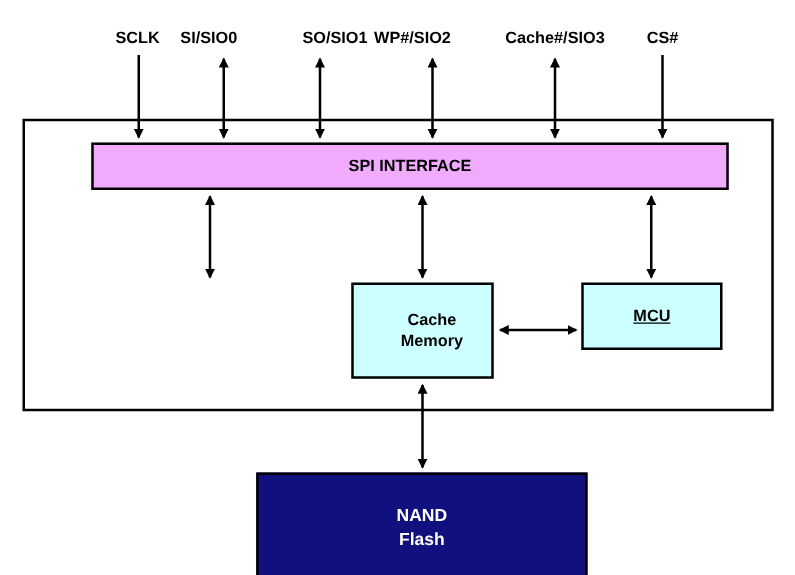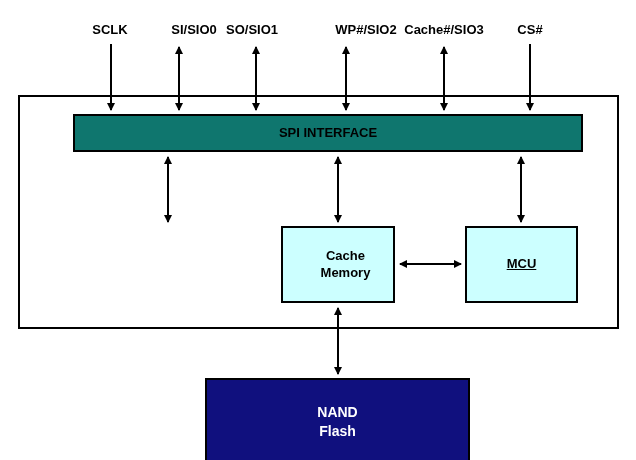--- a/index.html
+++ b/index.html
@@ -45,45 +45,45 @@
     top: 79px;
     width: 601px;
     height: 234px;
     box-sizing: border-box;
     border: 2px solid #000000;
     background: transparent;
   }
   .spi   { left: 73px;  top: 98px;  width: 510px; height: 38px; }
   .ecc   { left: 65px;  top: 210px; width: 172px; height: 77px; }
   .cache { left: 281px; top: 210px; width: 114px; height: 77px; }
-  .mcu   { left: 465px; top: 210px; width: 113px; height: 77px; text-decoration: underline; }
+  .mcu   { left: 465px; top: 210px; width: 113px; height: 54px; text-decoration: underline; }
   .nand  { left: 205px; top: 362px; width: 265px; height: 87px; font-size: 14px; }
   svg.arrows {
     position: absolute;
     left: 0; top: 0;
     width: 636px;
     height: 460px;
     pointer-events: none;
   }
 </style>
 </head>
 <body>
 
 <div class="canvas">
 
   <div class="signal-label" style="left:110px">SCLK</div>
-  <div class="signal-label" style="left:194px">SI/SIO0</div>
-  <div class="signal-label" style="left:252px">SO/SIO1</div>
-  <div class="signal-label" style="left:366px">WP#/SIO2</div>
+  <div class="signal-label" style="left:167px">SI/SIO0</div>
+  <div class="signal-label" style="left:268px">SO/SIO1</div>
+  <div class="signal-label" style="left:330px">WP#/SIO2</div>
   <div class="signal-label" style="left:444px">Cache#/SIO3</div>
   <div class="signal-label" style="left:530px">CS#</div>
 
   <div class="outer-box"></div>
 
-  <div class="block spi" style="background: #0f766e;">SPI INTERFACE</div>
+  <div class="block spi" style="background: #f0abfc;">SPI INTERFACE</div>
 
 
   <div class="block cache" style="background: rgb(204, 255, 255); padding-left: 15px;">Cache
 Memory</div>
 
   <div class="block mcu" style="background: rgb(204, 255, 255);">MCU</div>
 
   <div class="block nand" style="background: rgb(16, 16, 126); color: rgb(255, 255, 255);">NAND
 Flash</div>
 

